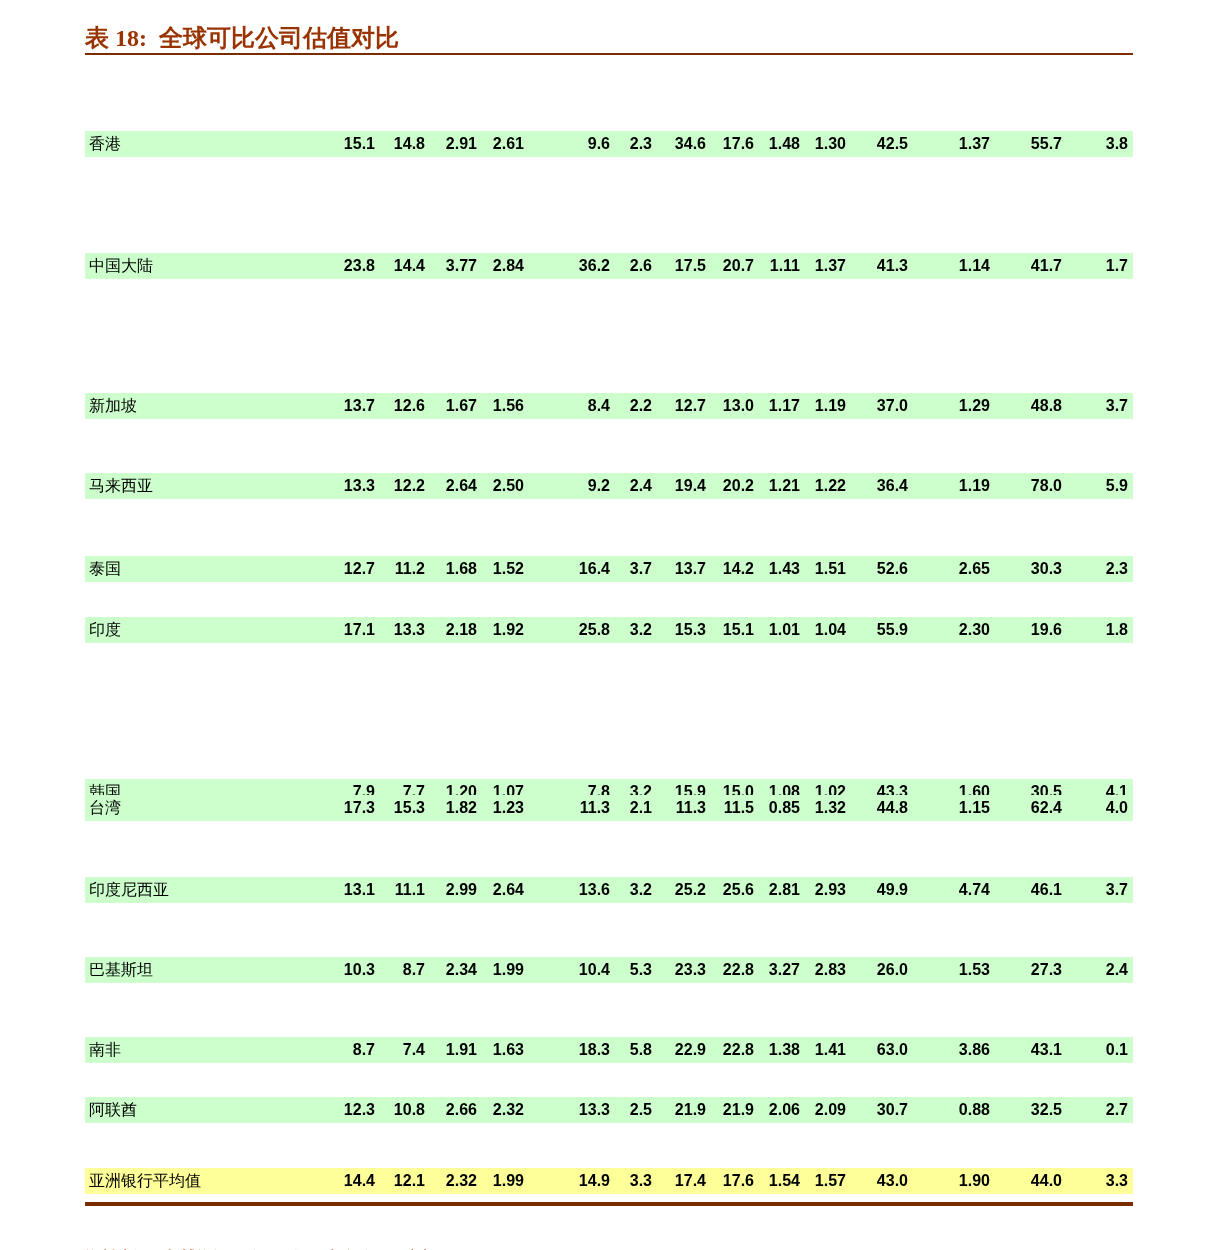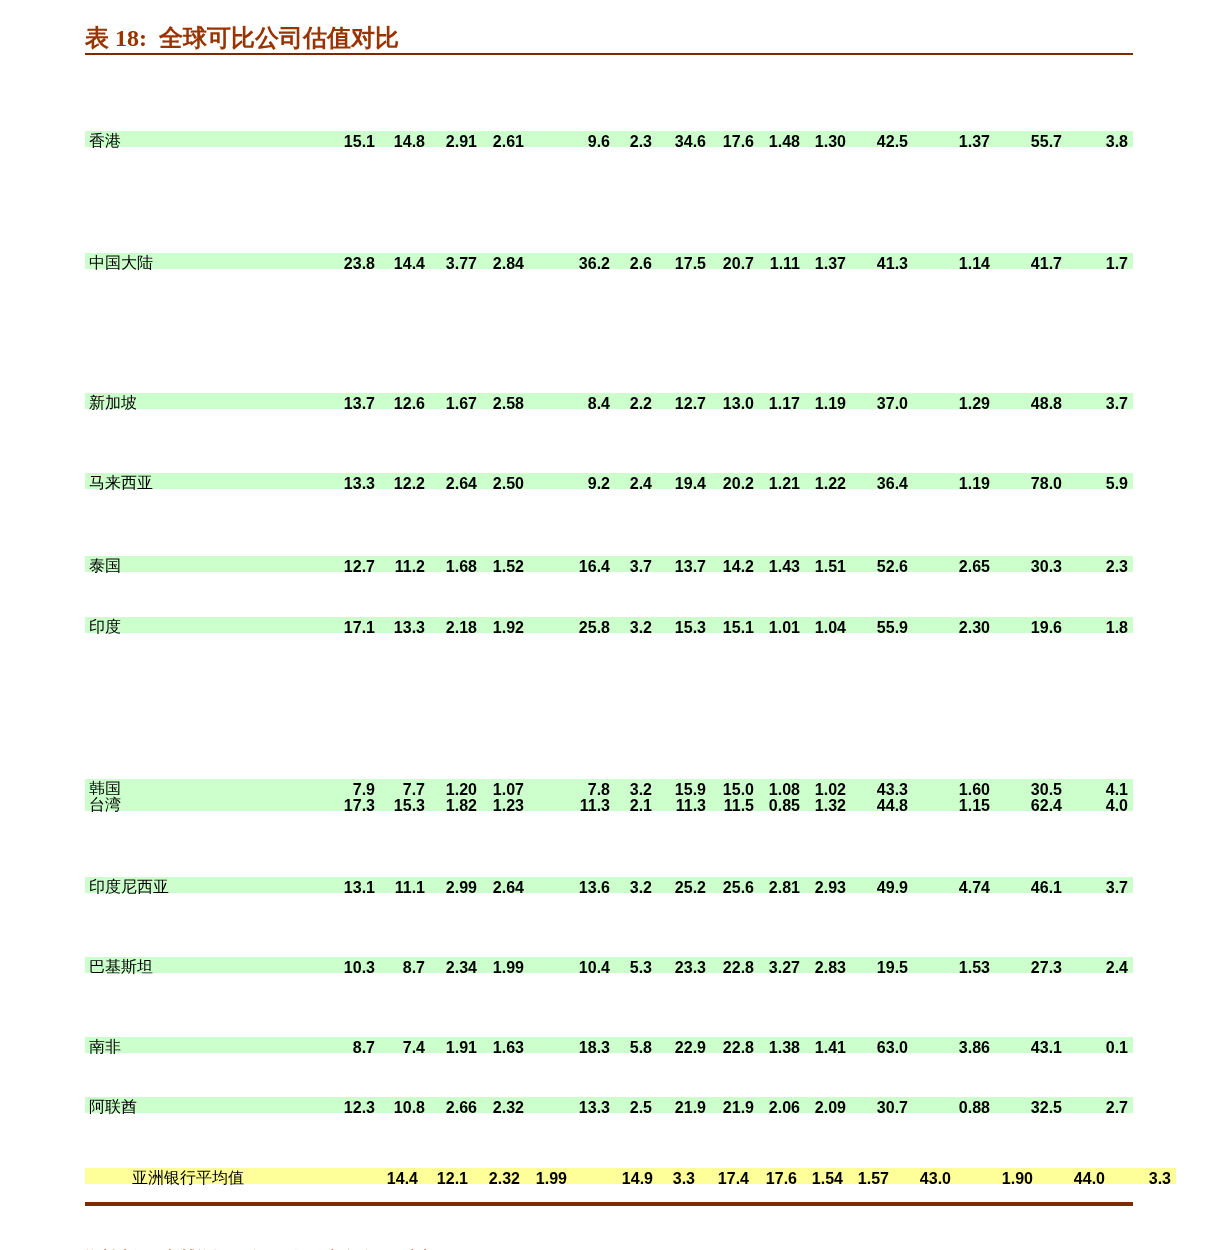--- a/index.html
+++ b/index.html
@@ -25,28 +25,28 @@
     font-size:24px;
     white-space:pre;
   }
   .rule-top{
     position:absolute;left:85px;top:53px;
     width:1048px;height:2px;
     background:var(--rule);
   }
   .row{
     position:absolute;left:85px;
-    width:1043px;height:16px;
+    width:1043px;height:26px;
     padding-right:5px;
     display:grid;
     grid-template-columns:140px 150px 50px 52px 47px 86px 42px 54px 48px 46px 46px 62px 82px 72px 66px;
     align-items:center;
   }
   .row.green{background:var(--green);}
-  .row.yellow{background:var(--yellow);padding-left:43px;}
+  .row.yellow{background:var(--yellow);}
   .row .lbl{
     font-family:"Liberation Serif",serif;
     font-size:16px;color:var(--txt);
     padding-left:4px;white-space:nowrap;
   }
   .row .num{
     font-family:"Liberation Sans",sans-serif;
     font-weight:bold;font-size:16px;color:var(--txt);
     text-align:right;white-space:nowrap;
   }
@@ -105,21 +105,21 @@
   <span class="num">1.14</span>
   <span class="num">41.7</span>
   <span class="num">1.7</span>
 </div>
 
 <div class="row green" style="top:393px">
   <span class="lbl">新加坡</span>
   <span class="num">13.7</span>
   <span class="num">12.6</span>
   <span class="num">1.67</span>
-  <span class="num">2.58</span>
+  <span class="num">1.56</span>
   <span class="num">8.4</span>
   <span class="num">2.2</span>
   <span class="num">12.7</span>
   <span class="num">13.0</span>
   <span class="num">1.17</span>
   <span class="num">1.19</span>
   <span class="num">37.0</span>
   <span class="num">1.29</span>
   <span class="num">48.8</span>
   <span class="num">3.7</span>
@@ -238,21 +238,21 @@
   <span class="num">10.3</span>
   <span class="num">8.7</span>
   <span class="num">2.34</span>
   <span class="num">1.99</span>
   <span class="num">10.4</span>
   <span class="num">5.3</span>
   <span class="num">23.3</span>
   <span class="num">22.8</span>
   <span class="num">3.27</span>
   <span class="num">2.83</span>
-  <span class="num">19.5</span>
+  <span class="num">26.0</span>
   <span class="num">1.53</span>
   <span class="num">27.3</span>
   <span class="num">2.4</span>
 </div>
 
 <div class="row green" style="top:1037px">
   <span class="lbl">南非</span>
   <span class="num">8.7</span>
   <span class="num">7.4</span>
   <span class="num">1.91</span>

